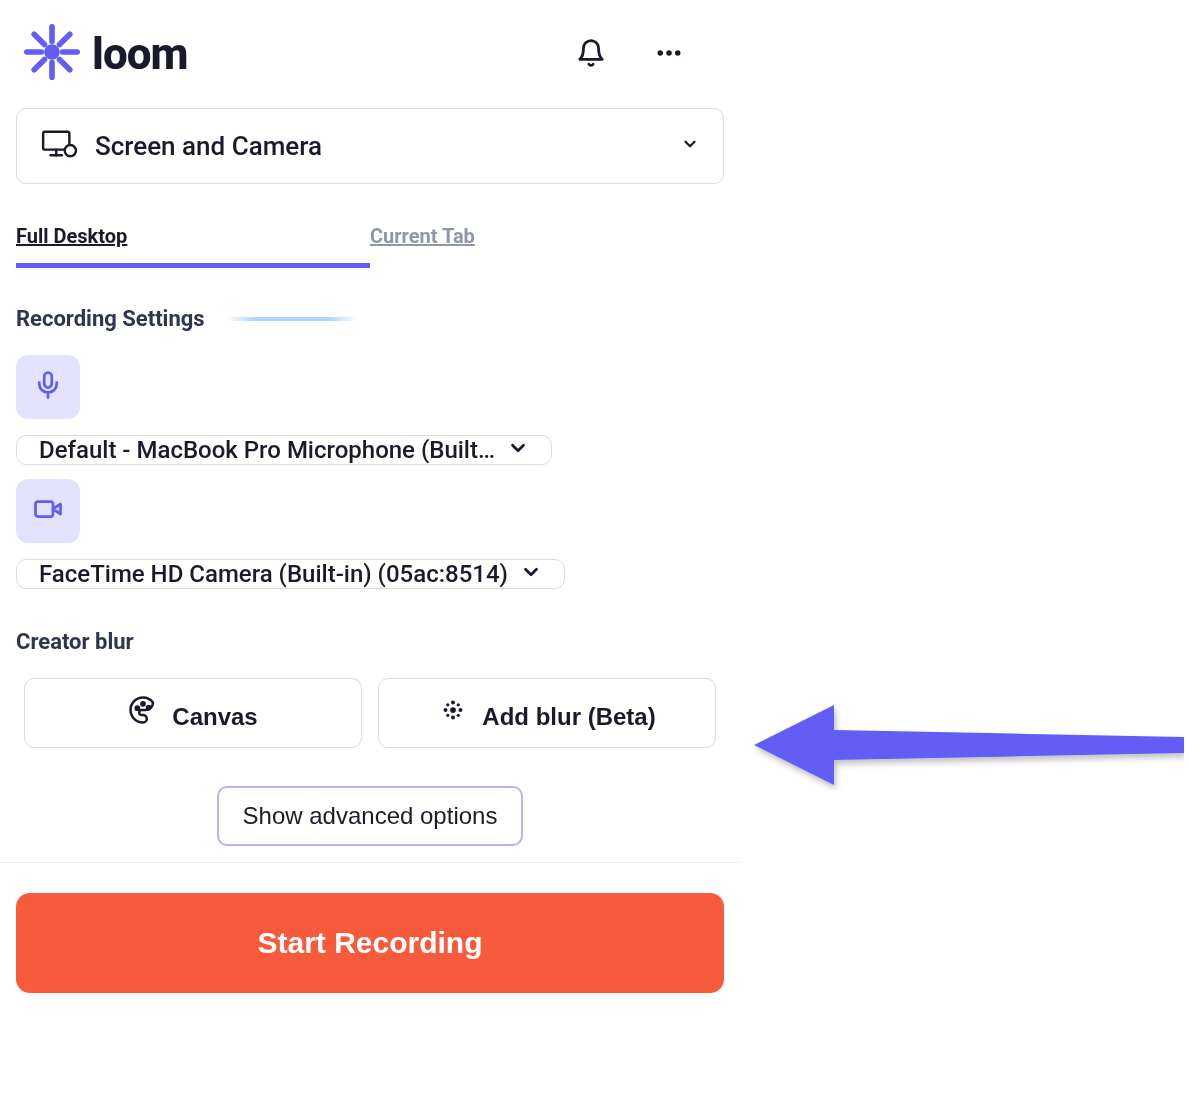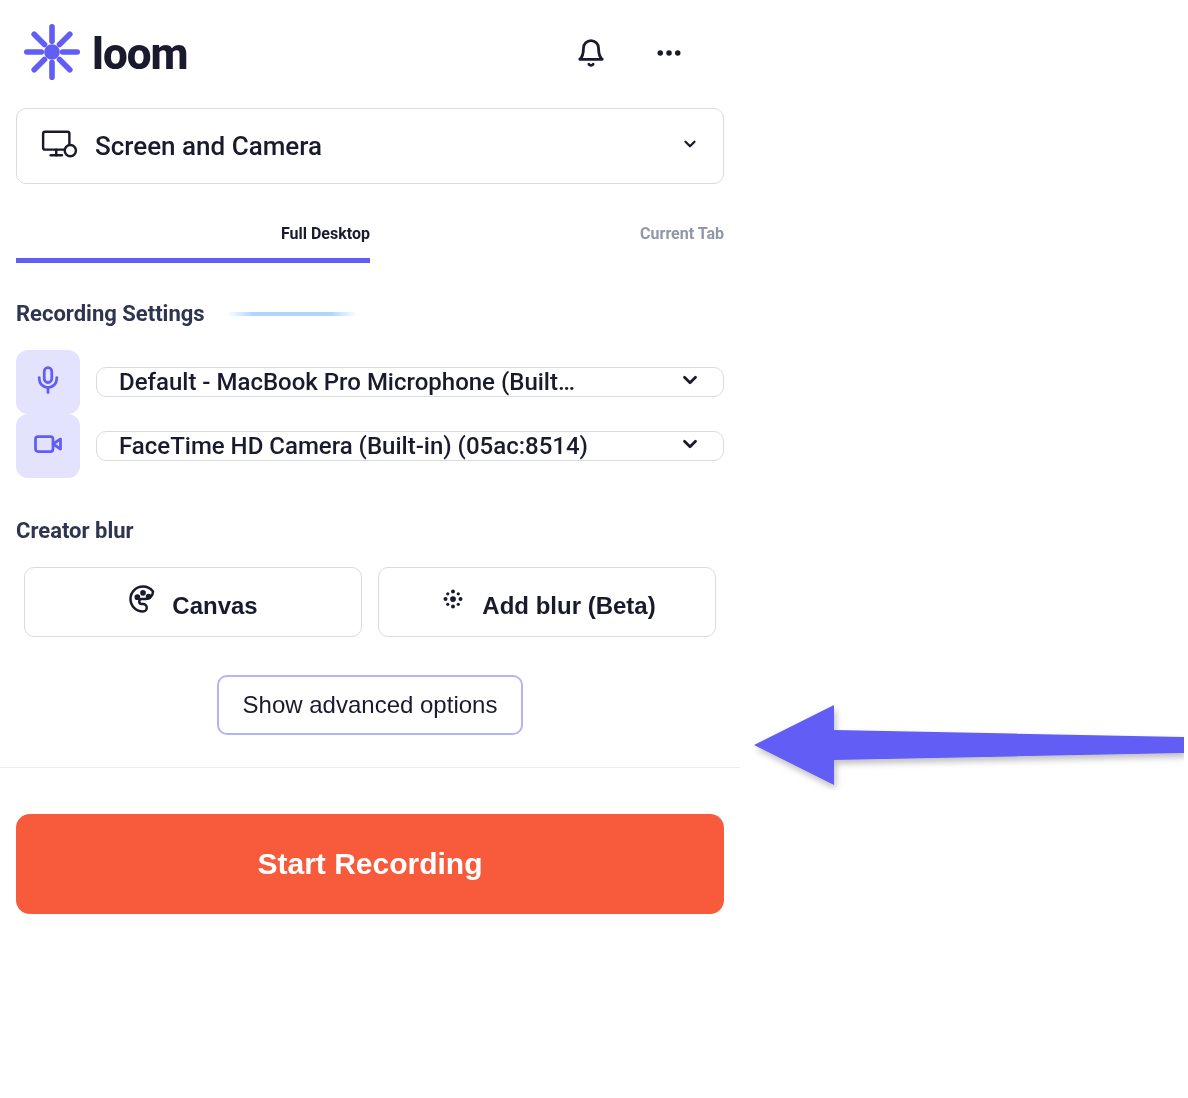--- a/index.html
+++ b/index.html
@@ -74,27 +74,28 @@
     font-weight: 500;
   }
 
   
   .tabs {
     display: flex;
     margin-bottom: 40px;
   }
   .tab {
     flex: 1;
-    text-align: right;
-    font-size: 16px;
+    text-align: left;
+    font-size: 20px;
     font-weight: 700;
     padding: 10px 0 18px 0;
     cursor: pointer;
     color: var(--ink-muted);
     position: relative;
+    text-decoration: underline;
   }
   .tab.active {
     color: var(--ink);
   }
   .tab.active::after {
     content: "";
     position: absolute;
     left: 0; right: 0; bottom: -2px;
     height: 5px;
     background: var(--indigo);
@@ -112,22 +113,24 @@
   }
   .section-title .underline {
     width: 130px;
     height: 4px;
     border-radius: 2px;
     background: linear-gradient(90deg, rgba(165,210,255,0) 0%, rgba(165,210,255,0.9) 20%, rgba(165,210,255,0.9) 80%, rgba(165,210,255,0) 100%);
   }
 
   .device-row {
     display: flex;
-    align-items: center;
+    align-items: flex-start;
     gap: 16px;
+    margin-bottom: 14px;
+    flex-direction: column;
   }
   .device-icon {
     width: 64px;
     height: 64px;
     border-radius: 12px;
     background: var(--indigo-light);
     display: flex;
     align-items: center;
     justify-content: center;
     flex-shrink: 0;
@@ -170,23 +173,23 @@
     align-items: flex-end;
     justify-content: center;
     gap: 14px;
     cursor: pointer;
     color: var(--ink);
   }
 
   .advanced-wrap {
     display: flex;
     justify-content: center;
-    padding-bottom: 32px;
+    padding-bottom: 16px;
     border-bottom: 1px solid #eceef2;
-    margin: 16px -16px;
+    margin: 0 -16px;
   }
   .advanced-btn {
     border: 2px solid #b6b3fb;
     border-radius: 10px;
     background: #fff;
     padding: 14px 24px;
     font-size: 24px;
     font-weight: 500;
     cursor: pointer;
     color: var(--ink);

